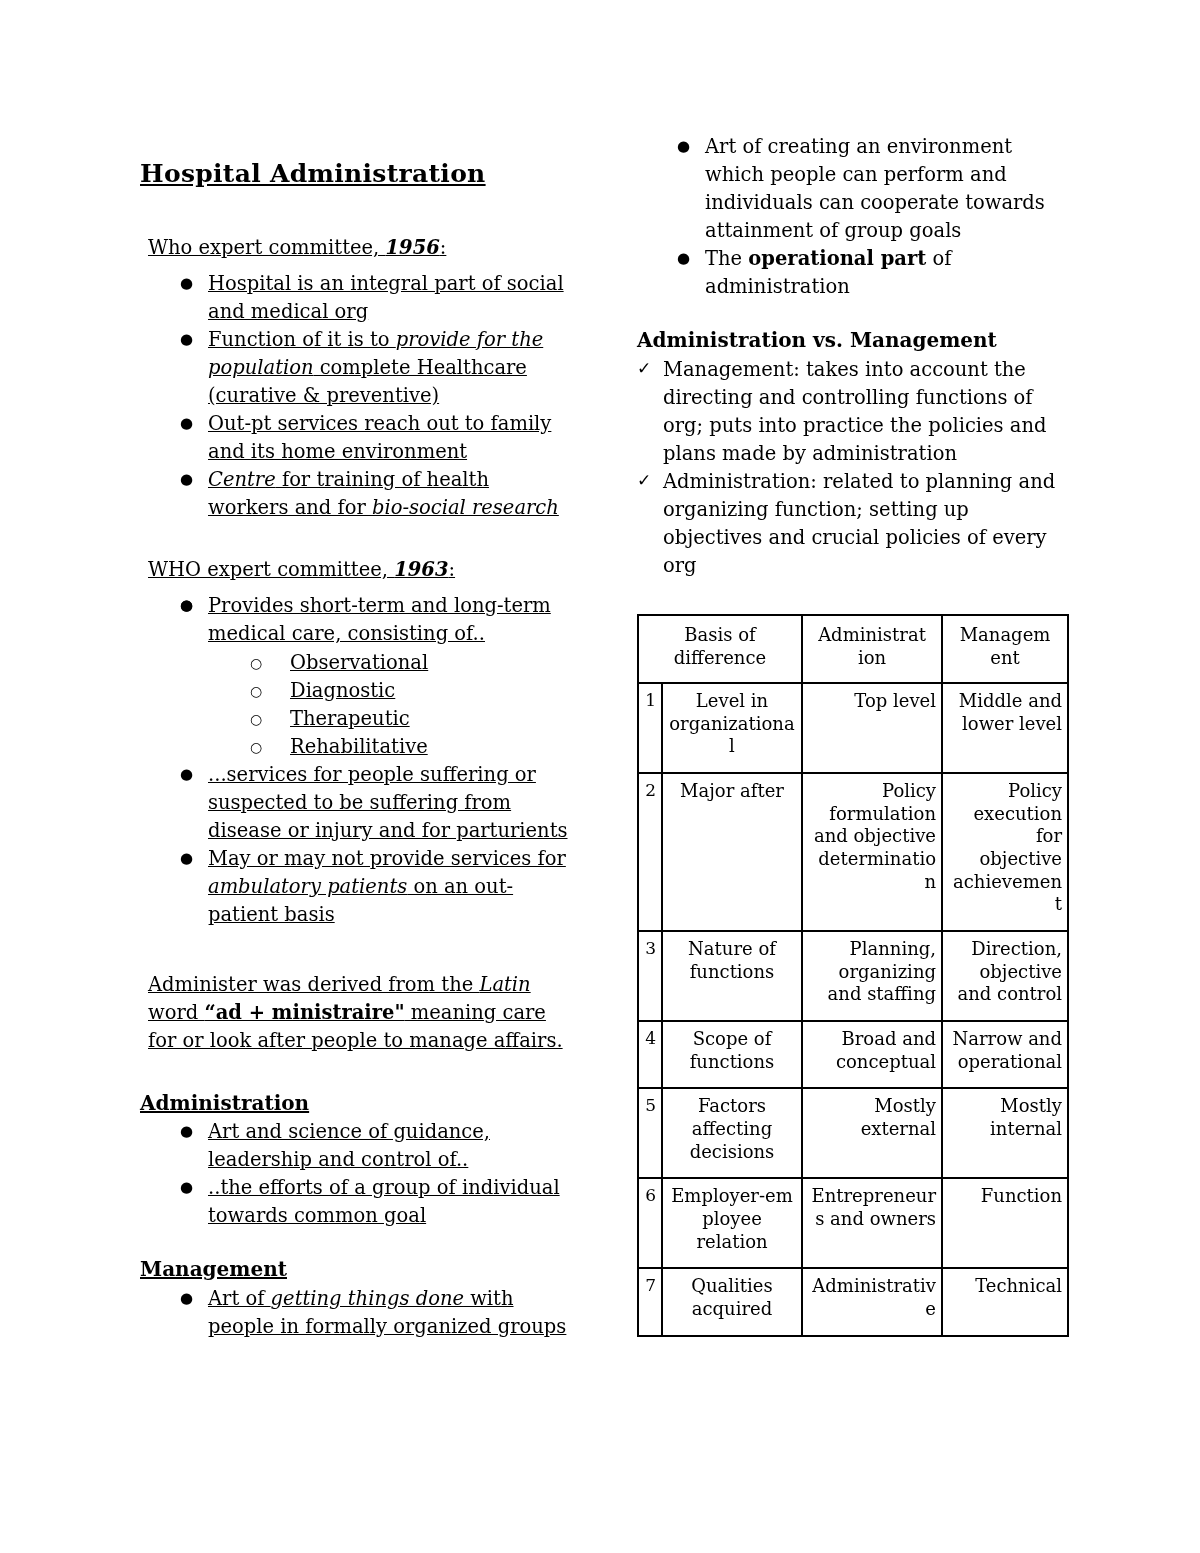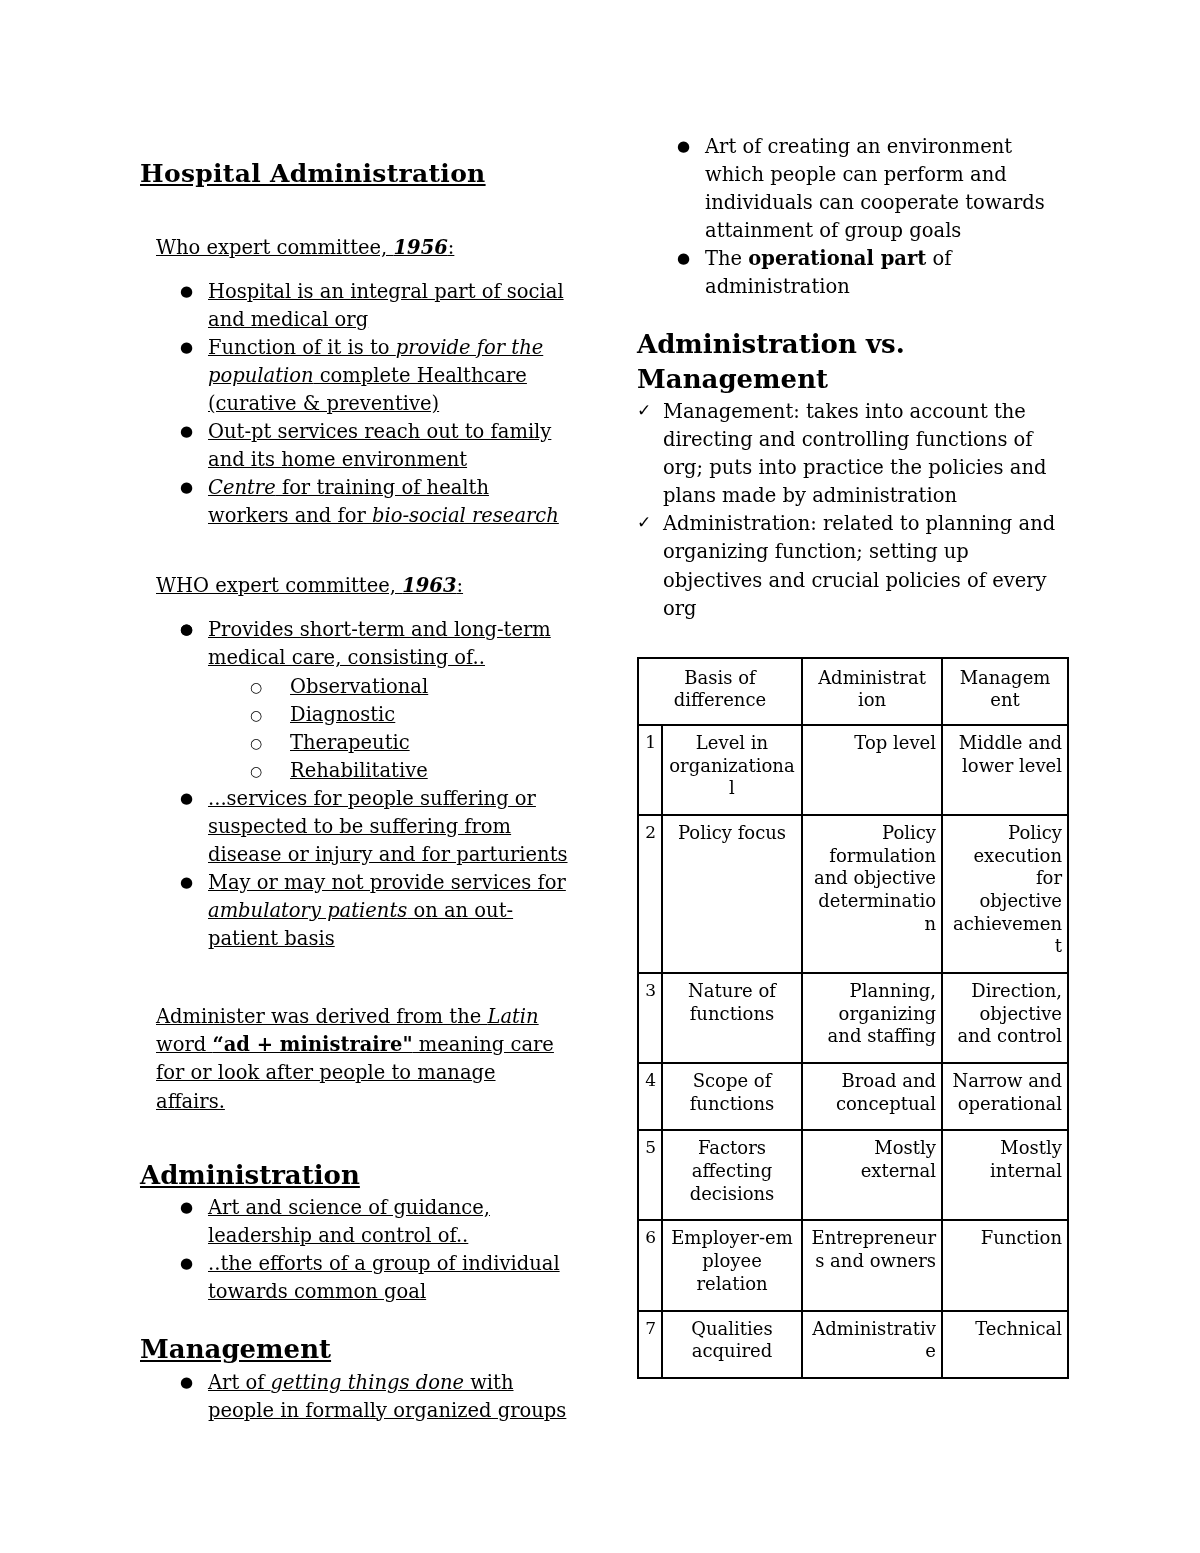--- a/index.html
+++ b/index.html
@@ -36,28 +36,28 @@
   }
 
   h1.doc-title {
     font-size: 25px;
     font-weight: bold;
     margin: 0 0 46px 0;
     letter-spacing: 0.3px;
     line-height: 1.1;
   }
   h2.sec-head {
-    font-size: 26px;
+    font-size: 20px;
     font-weight: bold;
     margin: 0 0 2px 0;
     line-height: 1.32;
   }
   p.para {
     font-size: 19.5px;
-    margin: 16px;
+    margin: 8px;
     line-height: 1.44;
   }
   .gap-md { height: 26px; }
   .gap-lg { height: 34px; }
 
   
   ul.bul {
     list-style: none;
     margin: 0;
     padding: 0;
@@ -242,21 +242,21 @@
         </thead>
         <tbody id="cmp-body">
             <tr>
               <td class="num">1</td>
               <td class="basis">Level in organizationa l</td>
               <td class="ctr">Top level</td>
               <td class="ctr">Middle and lower level</td>
             </tr>
             <tr>
               <td class="num">2</td>
-              <td class="basis">Policy focus</td>
+              <td class="basis">Major after</td>
               <td class="ctr">Policy formulation and objective determinatio n</td>
               <td class="ctr">Policy execution for objective achievemen t</td>
             </tr>
             <tr>
               <td class="num">3</td>
               <td class="basis">Nature of functions</td>
               <td class="ctr">Planning, organizing and staffing</td>
               <td class="ctr">Direction, objective and control</td>
             </tr>
             <tr>

